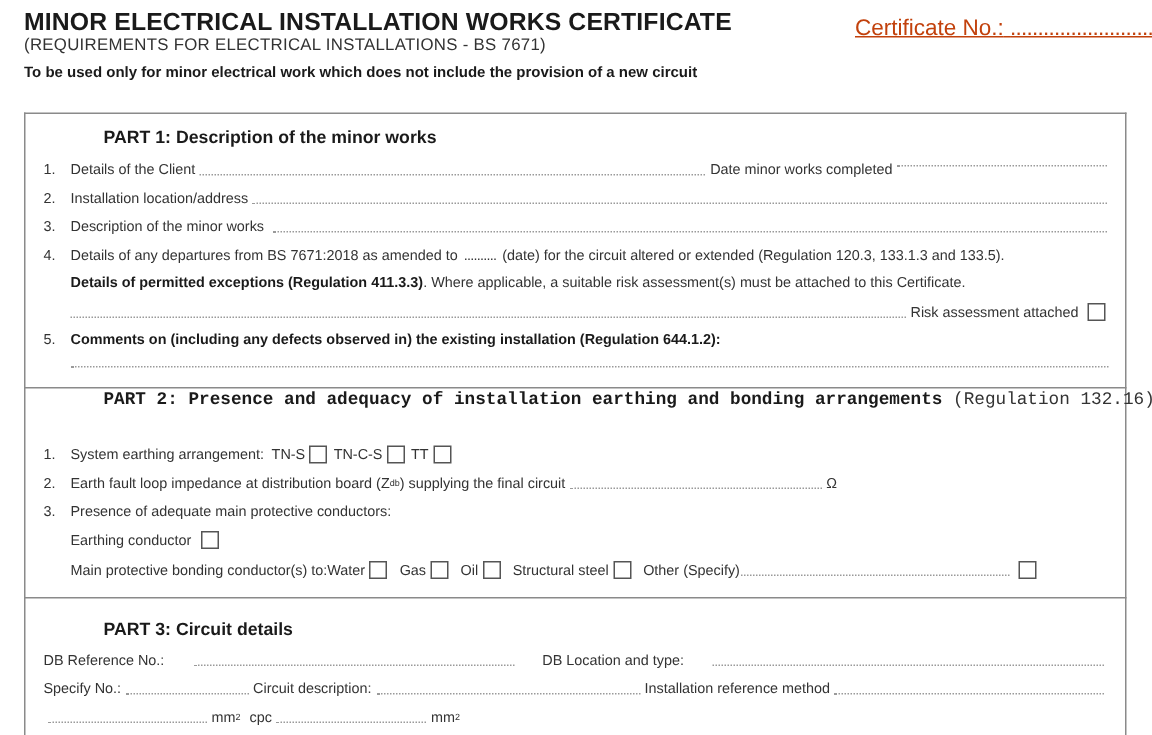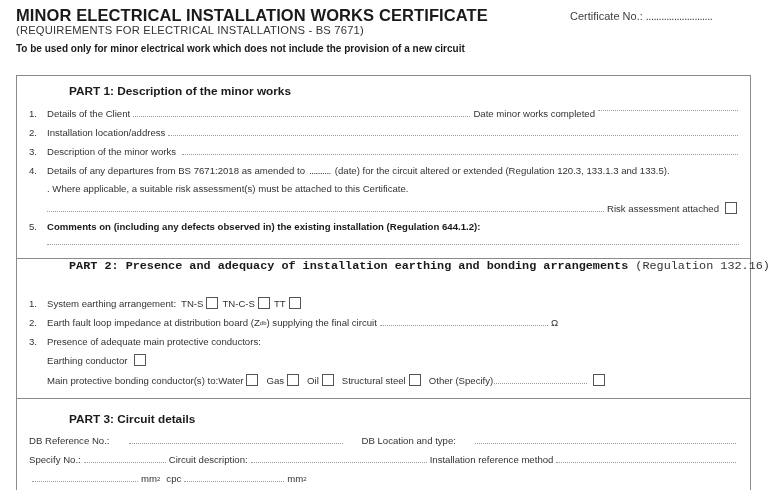--- a/index.html
+++ b/index.html
@@ -1,21 +1,21 @@
 <!DOCTYPE html>
 <html><head>
 <meta charset="utf-8">
 <style>
   html, body { margin:0; padding:0; background:#ffffff; }
   body { width:768px; height:490px; overflow:hidden; position:relative; font-family:"Liberation Sans", sans-serif; color:#2a2a2a; }
   .abs { position:absolute; white-space:nowrap; }
   .title { left:16px; top:6px; font-size:16.5px; font-weight:bold; color:#1a1a1a; letter-spacing:0.1px; }
   .subtitle { left:16px; top:24px; font-size:11.2px; color:#333; letter-spacing:0.2px; }
   .note { left:16px; top:43px; font-size:10px; font-weight:bold; color:#1a1a1a; }
-  .cert { left:570px; top:10px; font-size:11px; color:#404040; }
+  .cert { left:570px; top:10px; font-size:15px; color:#c2410c;text-decoration:underline; }
   .frame { position:absolute; left:16px; top:75px; width:735px; height:430px; border:1.5px solid #8a8a8a; border-bottom:none; box-sizing:border-box; }
   .divider { position:absolute; left:16px; width:735px; height:0; border-top:1.5px solid #8a8a8a; }
   .part-h { font-size:11.8px; font-weight:bold; color:#1a1a1a;padding-left:40px; }
   .part-h .reg { font-weight:normal; color:#333; }
   .row { font-size:9.6px; color:#333; display:flex; align-items:center; }
   .num { width:18px; display:inline-block; }
   .dots { flex:1; border-bottom:1px dotted #9a9a9a; height:0; margin:0 3px; position:relative; top:3px; }
   .dfix { display:inline-block; border-bottom:1px dotted #9a9a9a; height:0; margin:0 3px; position:relative; top:-3px; }
   .cb { display:inline-block; width:11px; height:11px; border:1px solid #555; box-sizing:border-box; margin:0 4px 0 3px; vertical-align:middle; background:#fff; }
   .b { font-weight:bold; color:#1a1a1a; }
@@ -60,20 +60,21 @@
 </div>
 
 <div class="abs row" style="left:29px;top:165px;">
   <span class="num">4.</span>
   <span>Details of any departures from BS 7671:2018 as amended to</span>
   <span style="margin:0 4px;letter-spacing:-0.5px;">..........</span>
   <span>(date) for the circuit altered or extended (Regulation 120.3, 133.1.3 and 133.5).</span>
 </div>
 
 <div class="abs row" style="left:47px;top:183px;">
+  <span class="b">Details of permitted exceptions (Regulation 411.3.3)</span>
   <span>. Where applicable, a suitable risk assessment(s) must be attached to this Certificate.</span>
 </div>
 
 <div class="abs row" style="left:47px;top:202px;width:694px;">
   <span class="dots" style="margin-left:0;"></span>
   <span>Risk assessment attached</span>
   <span class="cb" style="margin-left:6px;width:12px;height:12px;"></span>
 </div>
 
 <div class="abs row" style="left:29px;top:221px;">
@@ -110,21 +111,21 @@
 <div class="abs row" style="left:29px;top:336px;">
   <span class="num">3.</span>
   <span>Presence of adequate main protective conductors:</span>
 </div>
 
 <div class="abs row" style="left:47px;top:354px;">
   <span>Earthing conductor</span>
   <span class="cb" style="margin-left:6px;width:12px;height:12px;"></span>
 </div>
 
-<div class="abs row" style="left:47px;top:374px;width:558px;">
+<div class="abs row" style="left:47px;top:374px;width:644px;">
   <span>Main protective bonding conductor(s) to:</span>
   <span style="margin-left:0;">Water</span>
   <span class="cb" style="width:12px;height:12px;margin-right:8px;"></span>
   <span>Gas</span>
   <span class="cb" style="width:12px;height:12px;margin-right:8px;"></span>
   <span>Oil</span>
   <span class="cb" style="width:12px;height:12px;margin-right:8px;"></span>
   <span>Structural steel</span>
   <span class="cb" style="width:12px;height:12px;margin-right:8px;"></span>
   <span>Other (Specify)</span>

